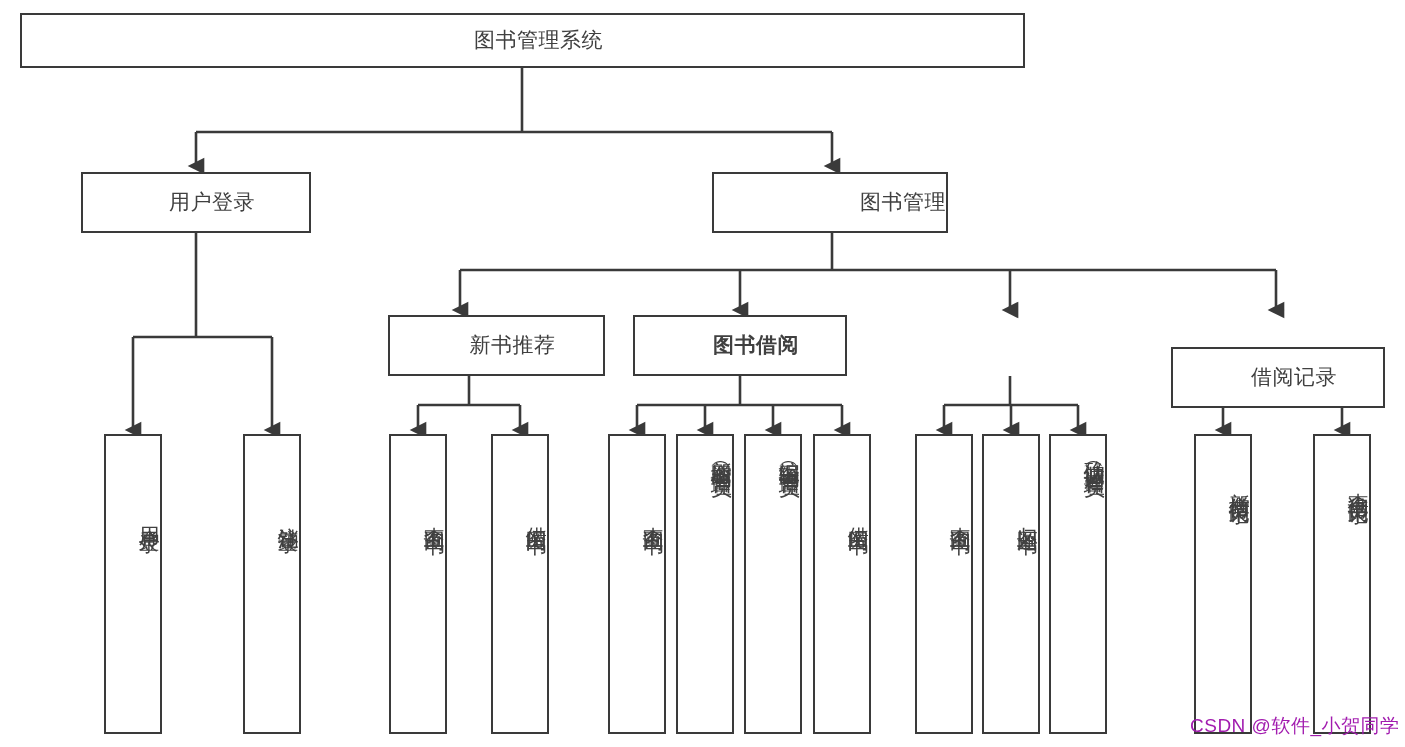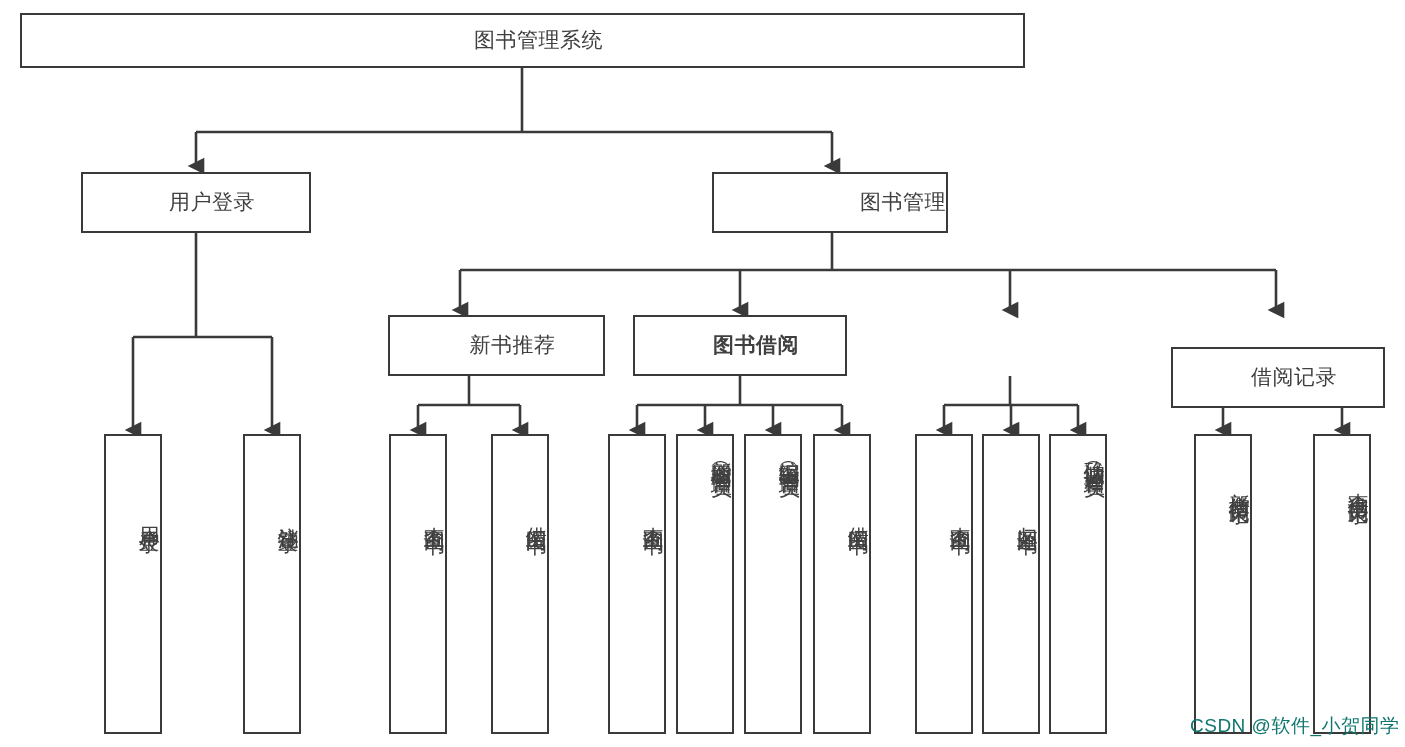--- a/index.html
+++ b/index.html
@@ -58,21 +58,21 @@
     line-height: 1.35;
     letter-spacing: 2.5px;
     white-space: nowrap;
   }
   .node.vert.mid .label {
     margin-top: 0;
   }
   .watermark {
     position: absolute;
     font-size: 19px;
-    color: #0f766e;
+    color: #a21caf;
     letter-spacing: 0.5px;
     white-space: nowrap;
     z-index: 5;
   }
 </style>
 </head>
 <body>
 
 <div id="canvas">
 

